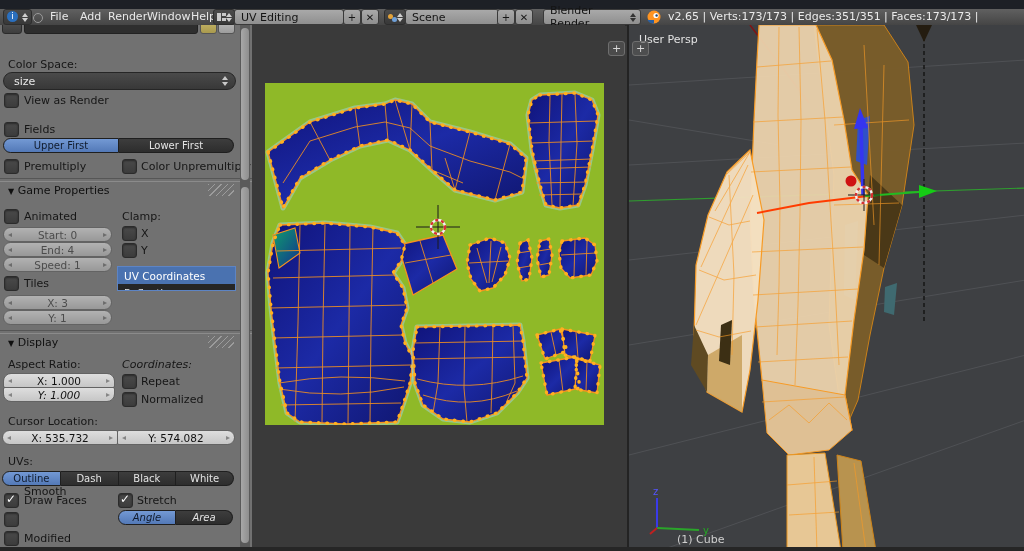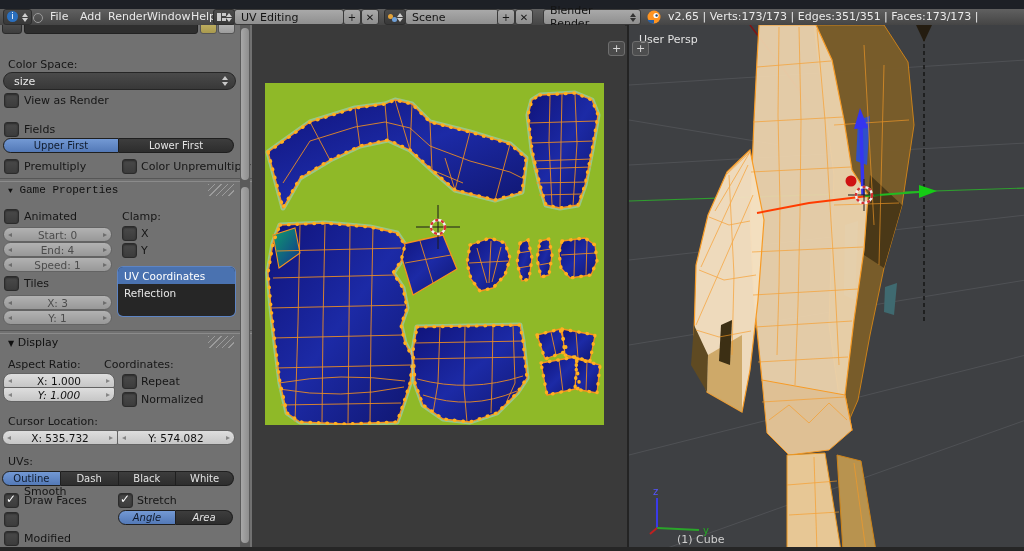--- a/index.html
+++ b/index.html
@@ -44,22 +44,22 @@
   .seg>div{flex:1;display:flex;align-items:center;justify-content:center;font-size:10px;
       background:linear-gradient(#3d3d3d,#2d2d2d);color:#e4e4e4;border:1px solid #1f1f1f;border-left:none;}
   .seg>div:first-child{border-left:1px solid #1f1f1f;border-radius:8px 0 0 8px;}
   .seg>div:last-child{border-radius:0 8px 8px 0;}
   .seg>div.sel{background:linear-gradient(#7399d4,#5379b7);color:#101b2c;}
   .sep{position:absolute;left:0;width:252px;height:2px;
        border-top:1px solid #565656;border-bottom:1px solid #8b8b8b;}
   .phead{position:absolute;color:#101010;}
   .hatch{position:absolute;width:26px;height:12px;
        background:repeating-linear-gradient(135deg,rgba(255,255,255,.30) 0 1px,transparent 1px 4.5px);}
-  #listbox{position:absolute;left:118px;top:242px;width:117px;height:49px;background:#262626;
-       border-radius:5px;box-shadow:0 0 0 1px #5d84c4;overflow:hidden;text-align:center;}
+  #listbox{position:absolute;left:118px;top:242px;width:117px;height:23px;background:#262626;
+       border-radius:0;box-shadow:0 0 0 1px #5d84c4;overflow:hidden;text-align:center;}
   .listrow{height:17px;display:flex;align-items:center;padding:0 6px;color:#e6e6e6;font-size:10.5px;}
   .listrow.sel{background:#4a72b0;color:#fff;}
   
   #pscroll{position:absolute;left:240px;top:25px;width:10px;height:522px;background:#5a5a5a;}
   #pscroll .thumb{position:absolute;left:1px;width:8px;border-radius:4px;
        background:linear-gradient(90deg,#a8a8a8,#8e8e8e);}
   
   #uveditor{position:absolute;left:252px;top:25px;width:373px;height:526px;background:#3a3a3a;}
   #viewport{position:absolute;left:627px;top:25px;width:397px;height:526px;background:#3e4043;
        border-left:2px solid #232323;}
@@ -160,21 +160,21 @@
       <div class="sel">Upper First</div>
       <div>Lower First</div>
     </div>
 
     <div class="cb" style="left:4px;top:134px;"></div>
     <div class="lbl" style="left:24px;top:135px;">Premultiply</div>
     <div class="cb" style="left:122px;top:134px;"></div>
     <div class="lbl" style="left:141px;top:135px;">Color Unpremultiply</div>
 
     <div class="sep" style="top:153px;"></div>
-    <div class="phead" style="left:8px;top:159px;font-family:Liberation Mono, monospace;"><span style="font-size:8px;">▼</span> <span>Game Properties</span></div>
+    <div class="phead" style="left:8px;top:159px;"><span style="font-size:8px;">▼</span> <span>Game Properties</span></div>
     <div class="hatch" style="left:208px;top:159px;"></div>
 
     <div class="cb" style="left:4px;top:184px;"></div>
     <div class="lbl" style="left:24px;top:185px;">Animated</div>
     <div class="lbl" style="left:122px;top:185px;">Clamp:</div>
 
     <div class="pill" style="left:3px;top:202px;width:107px;">Start: 0</div>
     <div class="pill" style="left:3px;top:217px;width:107px;">End: 4</div>
     <div class="pill" style="left:3px;top:232px;width:107px;">Speed: 1</div>
 
@@ -191,21 +191,21 @@
     <div class="cb" style="left:4px;top:251px;"></div>
     <div class="lbl" style="left:24px;top:252px;">Tiles</div>
     <div class="pill" style="left:3px;top:270px;width:107px;">X: 3</div>
     <div class="pill" style="left:3px;top:285px;width:107px;">Y: 1</div>
 
     <div class="sep" style="top:305px;"></div>
     <div class="phead" style="left:8px;top:311px;"><span style="font-size:8px;">▼</span> <span>Display</span></div>
     <div class="hatch" style="left:208px;top:311px;"></div>
 
     <div class="lbl" style="left:8px;top:333px;">Aspect Ratio:</div>
-    <div class="lbl" style="left:104px;top:333px;">Coordinates:</div>
+    <div class="lbl" style="left:122px;top:333px;font-style:italic;">Coordinates:</div>
     <div class="pill bright" style="left:3px;top:348px;width:110px;border-radius:8px 8px 2px 2px;">X: 1.000</div>
     <div class="pill bright" style="left:3px;top:362px;width:110px;border-radius:2px 2px 8px 8px;font-style:italic;">Y: 1.000</div>
 
     <div class="cb" style="left:122px;top:349px;"></div>
     <div class="lbl" style="left:141px;top:350px;">Repeat</div>
     <div class="cb" style="left:122px;top:367px;"></div>
     <div class="lbl" style="left:141px;top:368px;">Normalized</div>
 
     <div class="lbl" style="left:8px;top:390px;">Cursor Location:</div>
     <div class="pill bright" style="left:2px;top:405px;width:114px;border-radius:8px 2px 2px 8px;">X: 535.732</div>

